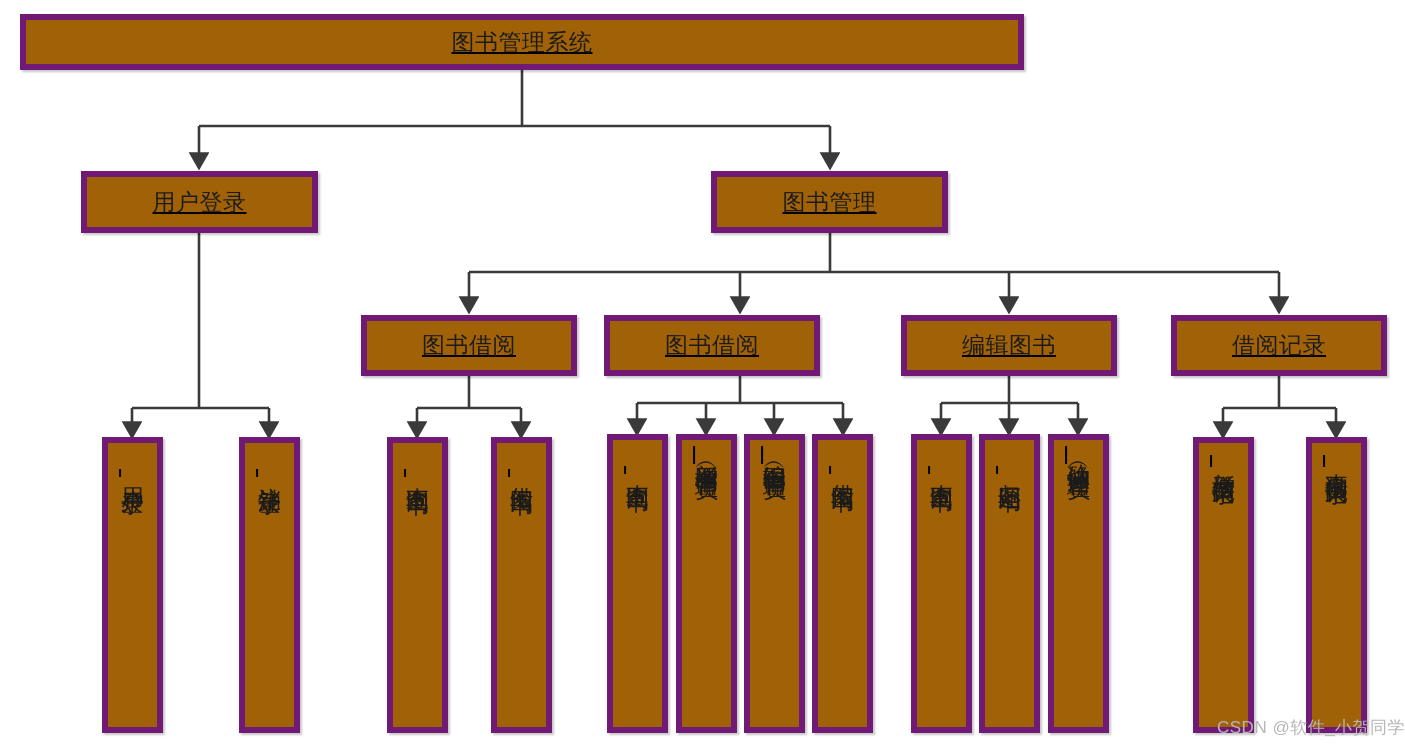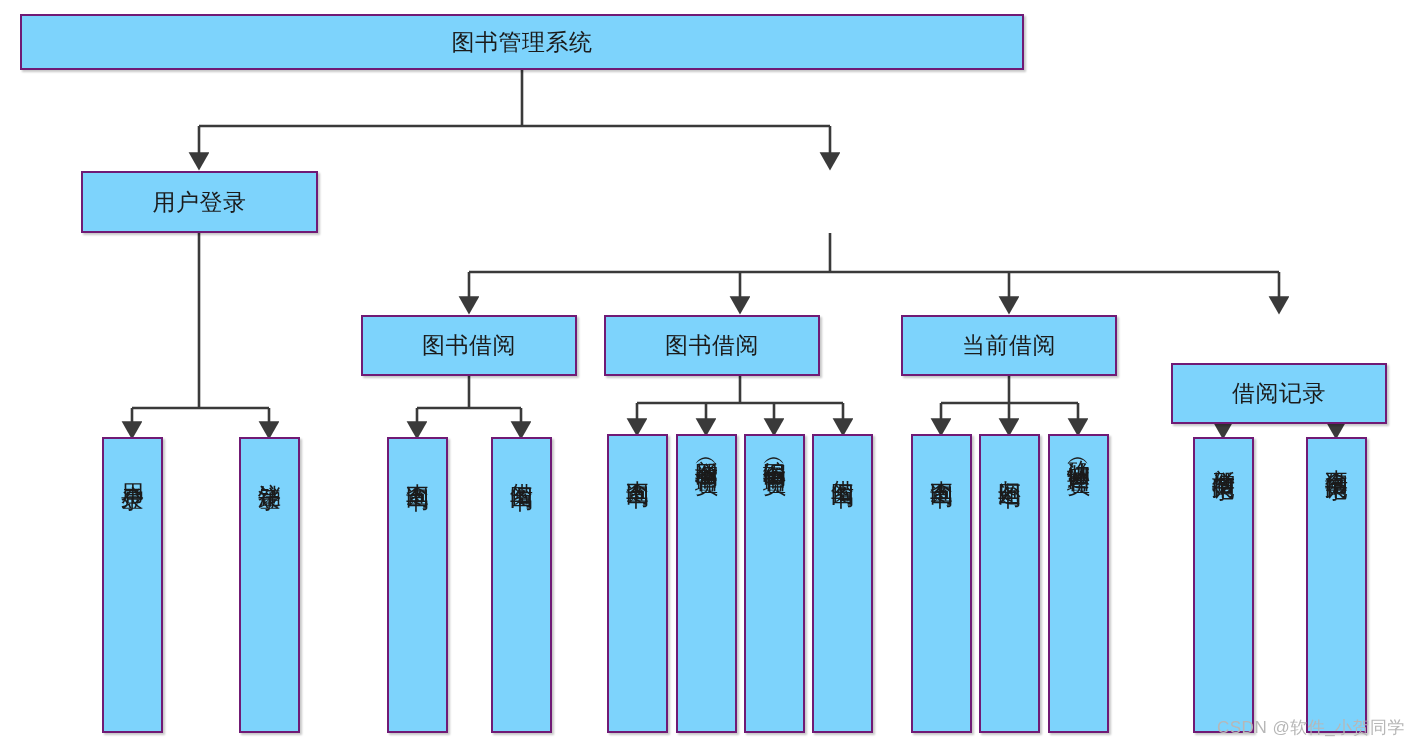--- a/index.html
+++ b/index.html
@@ -22,26 +22,27 @@
     position: absolute;
     left: 0;
     top: 0;
     width: 1405px;
     height: 747px;
     pointer-events: none;
   }
   .node {
     position: absolute;
     box-sizing: border-box;
-    background: #7dd3fc;
-    border: 2px solid #701a75;
+    background: #a16207;
+    border: 6px solid #701a75;
     display: flex;
     align-items: center;
     justify-content: center;
     box-shadow: 2px 2px 2px rgba(0,0,0,0.22);
+    text-decoration: underline;
   }
   .node .label {
     color: #1b1b1b;
     font-size: 23px;
     line-height: 1.32;
     letter-spacing: 0.5px;
     text-align: center;
     white-space: nowrap;
   }
   
@@ -129,31 +130,34 @@
     </g>
   </svg>
 
   <div class="node" style="left:20px; top:14px; width:1004px; height:56px;">
     <span class="label">图书管理系统</span>
   </div>
 
   <div class="node" style="left:81px; top:171px; width:237px; height:62px;">
     <span class="label">用户登录</span>
   </div>
+  <div class="node" style="left:711px; top:171px; width:237px; height:62px;">
+    <span class="label">图书管理</span>
+  </div>
 
   <div class="node" style="left:361px; top:315px; width:216px; height:61px;">
     <span class="label">图书借阅</span>
   </div>
   <div class="node" style="left:604px; top:315px; width:216px; height:61px;">
     <span class="label">图书借阅</span>
   </div>
   <div class="node" style="left:901px; top:315px; width:216px; height:61px;">
-    <span class="label">当前借阅</span>
-  </div>
-  <div class="node" style="left:1171px; top:315px; width:216px; height:61px;margin-top:48px;">
+    <span class="label">编辑图书</span>
+  </div>
+  <div class="node" style="left:1171px; top:315px; width:216px; height:61px;">
     <span class="label">借阅记录</span>
   </div>
 
   <div class="node vertical" style="left:102px; top:437px; width:61px; height:296px;">
     <span class="label">用户登录</span>
   </div>
   <div class="node vertical" style="left:239px; top:437px; width:61px; height:296px;">
     <span class="label">注销登录</span>
   </div>
 

